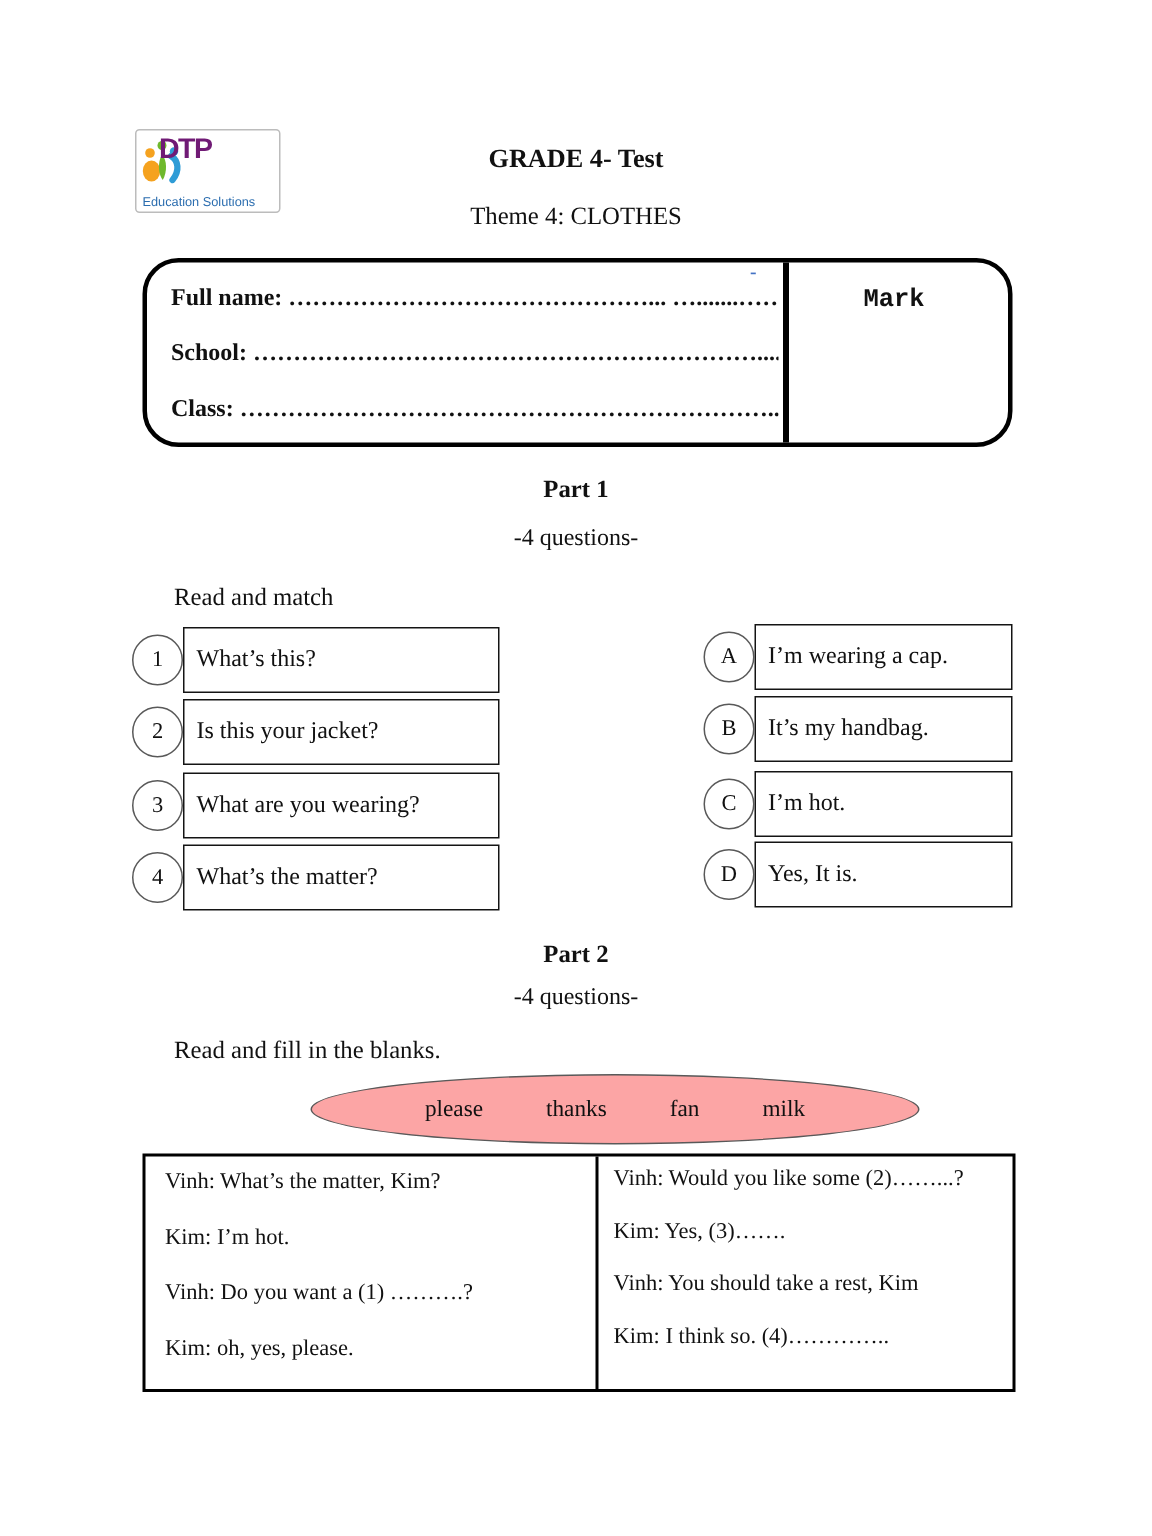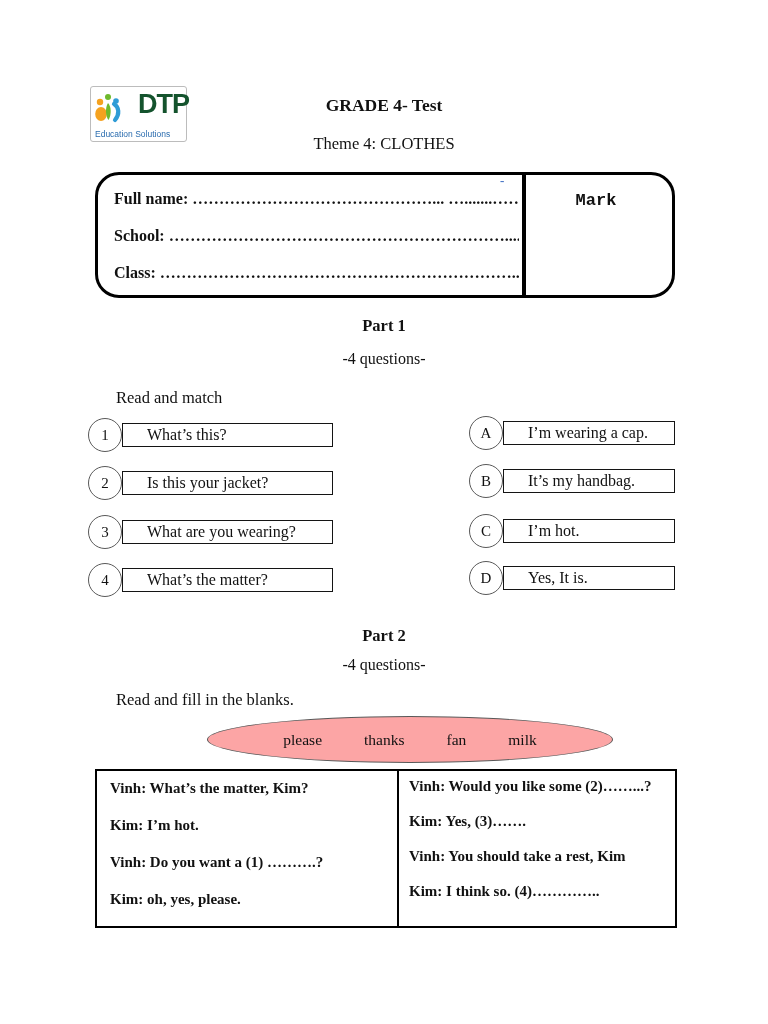--- a/index.html
+++ b/index.html
@@ -3,22 +3,22 @@
 <meta charset="utf-8">
 <style>
   html,body{margin:0;padding:0;background:#fff;}
   .page{position:relative;width:768px;height:1024px;background:#ffffff;
         font-family:"Liberation Serif","DejaVu Serif",serif;color:#111;overflow:hidden;}
 
   
   .logo{position:absolute;left:90px;top:86px;width:95px;height:54px;border:1px solid #bcbcbc;
         border-radius:3px;background:#fff;}
   .logo-icon{position:absolute;left:2px;top:5px;}
-  .logo-brand{position:absolute;left:47px;top:2px;font-family:"Liberation Sans",sans-serif;
-        font-weight:bold;font-size:27px;letter-spacing:-1px;color:#14532d;}
+  .logo-brand{position:absolute;left:15px;top:2px;font-family:"Liberation Sans",sans-serif;
+        font-weight:bold;font-size:19px;letter-spacing:-1px;color:#701a75;}
   .logo-tagline{position:absolute;left:4px;bottom:2px;font-family:"Liberation Sans",sans-serif;
         font-size:8.5px;color:#2b6daf;white-space:nowrap;}
 
   
   .centered{position:absolute;left:0;width:768px;text-align:center;}
   .doc-title{top:95px;font-size:17.5px;font-weight:bold;}
   .doc-subtitle{top:134px;font-size:16.5px;}
 
   
   .info-box{position:absolute;left:95px;top:172px;width:580px;height:126px;box-sizing:border-box;
@@ -40,42 +40,42 @@
   .p1-instr{top:388px;}
   .p2-title{top:626px;font-size:16.5px;font-weight:bold;}
   .p2-count{top:656px;font-size:16px;}
   .p2-instr{top:690px;}
 
   
   .match-row{position:absolute;display:flex;align-items:center;}
   .bubble{width:34px;height:34px;box-sizing:border-box;border:1px solid #595959;border-radius:50%;
         background:#fff;display:flex;align-items:center;justify-content:center;
         font-size:15px;flex:0 0 auto;z-index:2;}
-  .qbox{box-sizing:border-box;height:24px;border:1.5px solid #141414;background:#fff;
-        display:flex;align-items:center;padding-left:24px;font-size:16px;}
+  .qbox{box-sizing:border-box;height:44px;border:1.5px solid #141414;background:#fff;
+        display:flex;align-items:center;padding-left:8px;font-size:16px;}
   .lrow .qbox{width:211px;}
   .rrow .qbox{width:172px;text-align:center;}
   .lrow{left:88px;}
   .rrow{left:469px;}
   .lrow1{top:418px;}.lrow2{top:466px;}.lrow3{top:515px;}.lrow4{top:563px;}
   .rrow1{top:416px;}.rrow2{top:464px;}.rrow3{top:514px;}.rrow4{top:561px;}
 
   
   .word-bank{position:absolute;left:207px;top:716px;width:406px;height:47px;box-sizing:border-box;
         border:1.5px solid #595959;border-radius:50%;background:#fca5a5;
         display:flex;align-items:center;justify-content:center;gap:42px;font-size:15.5px;}
 
   
   .dialogue{position:absolute;left:95px;top:769px;width:582px;height:159px;box-sizing:border-box;
         border:2px solid #000;background:#fff;}
   .dialogue-divider{position:absolute;left:300px;top:0;bottom:0;width:2px;background:#000;}
   .cell{position:absolute;top:0;bottom:0;overflow:hidden;}
   .cell-left{left:0;width:298px;padding:6px 8px 0 13px;}
   .cell-right{left:302px;right:0;padding:4px 6px 0 10px;}
-  .cell p{margin:0;font-size:15px;line-height:22px;font-weight:bold;}
+  .cell p{margin:0;font-size:15px;line-height:22px;}
   .cell-left p{margin-bottom:15px;}
   .cell-right p{margin-bottom:13px;}
 </style>
 </head>
 <body>
 
 <div class="page">
 
   <div class="logo">
     <svg class="logo-icon" width="32" height="36" viewBox="0 0 32 36">

